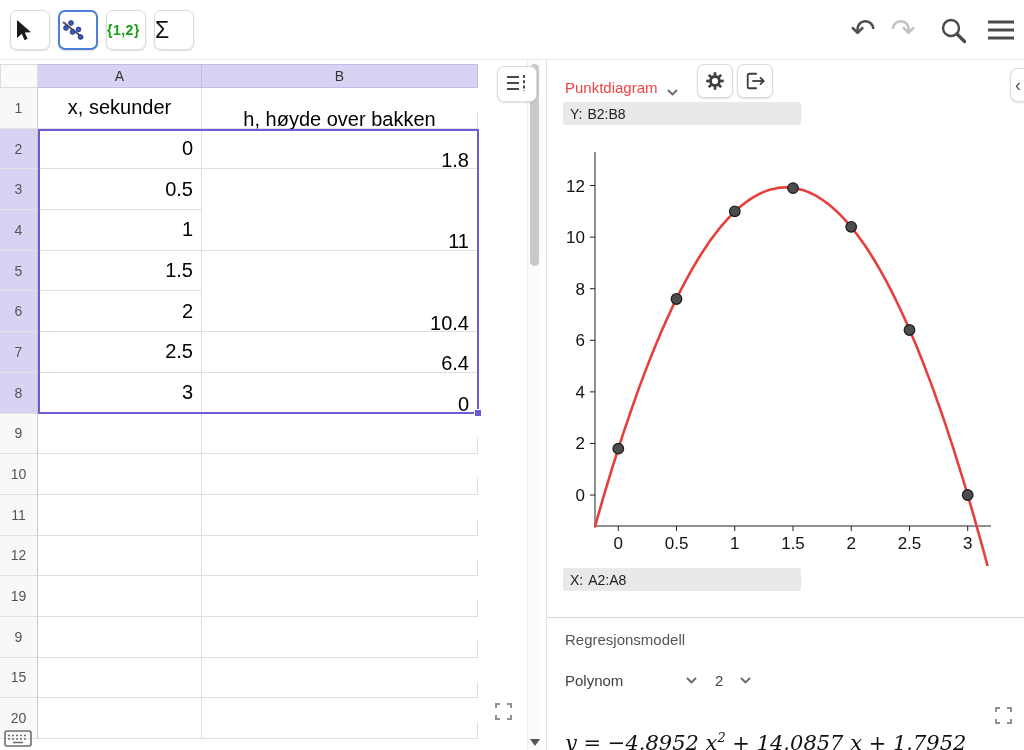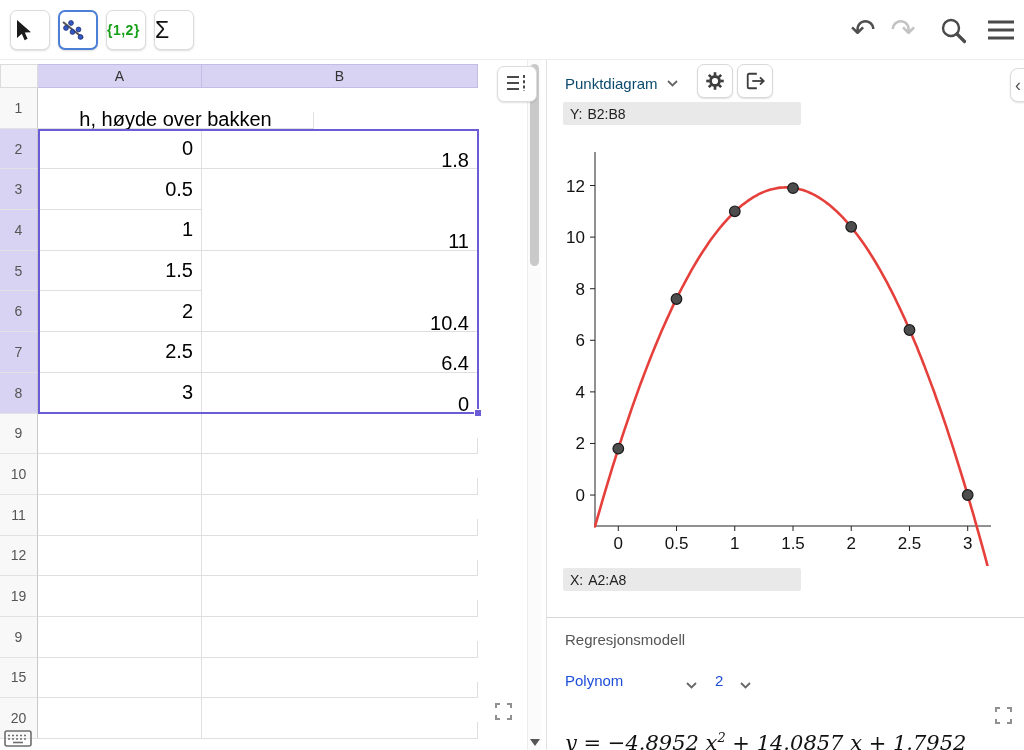--- a/index.html
+++ b/index.html
@@ -53,38 +53,38 @@
 
   .tblset-btn { position:absolute; left:497px; top:66px; width:40px; height:36px;
     background:#fff; border:1px solid #dcdcdc; border-radius:7px;
     box-shadow:0 1px 2px rgba(0,0,0,.12); display:flex; align-items:center;
     justify-content:center; z-index:5; cursor:pointer; }
 
   
   .panel { position:absolute; left:546px; top:60px; width:478px; height:690px;
     background:#fff; border-left:1px solid #e2e2e2; }
   .pt-dropdown { position:absolute; left:18px; top:10px; height:26px; display:flex;
-    align-items:center; gap:9px; color:#0c4a6e; font-size:15px; cursor:pointer; }
+    align-items:flex-end; gap:9px; color:#ef4444; font-size:15px; cursor:pointer; }
   .p-btn { position:absolute; top:4px; width:36px; height:34px; border:1px solid #d9d9d9;
     border-radius:7px; background:#fff; box-shadow:0 1px 1.5px rgba(0,0,0,.12);
     display:flex; align-items:center; justify-content:center; cursor:pointer; }
   .p-btn.gear { left:150px; } .p-btn.export { left:190px; }
   .collapse-tab { position:absolute; right:-5px; top:8px; width:19px; height:34px;
     background:#fff; border:1px solid #dcdcdc; border-radius:8px 0 0 8px;
     box-shadow:0 1px 2px rgba(0,0,0,.12); display:flex; align-items:center;
     padding-left:4px; color:#555; font-size:18px; cursor:pointer; }
   .field { position:absolute; left:16px; width:238px; height:23px; background:#e9e9e9;
     display:flex; align-items:center; padding:0 7px; font-size:14px; color:#222;
     gap:5px; border-radius:2px; cursor:text; }
   .field.y { top:42px; } .field.x { top:508px; }
   #chart { position:absolute; left:4px; top:66px; }
   .divider { position:absolute; left:0; top:557px; width:478px; height:1px; background:#d7d7d7; }
   .reg-label { position:absolute; left:18px; top:571px; font-size:15px; color:#555; }
-  .reg-dd { position:absolute; top:612px; display:flex; align-items:flex-end;
-    color:#1d4ed8; font-size:15px; cursor:pointer; }
+  .reg-dd { position:absolute; top:612px; display:flex; align-items:center;
+    color:#404040; font-size:15px; cursor:pointer; }
   .reg-dd.model { left:18px; width:132px; justify-content:space-between; }
   .reg-dd.degree { left:168px; width:36px; justify-content:space-between; }
   .equation { position:absolute; left:18px; top:670px; font-family:"DejaVu Serif", serif;
     font-style:italic; font-size:21px; color:#111; white-space:nowrap; }
   .equation sup { font-size:13px; vertical-align:super; font-style:italic; }
 
   .fs-btn { position:absolute; width:22px; height:22px; background:none; border:none;
     display:flex; align-items:center; justify-content:center; cursor:pointer; }
   .panel-fs { right:10px; top:644px; }
   .sheet-fs { left:492px; top:700px; z-index:6; }
@@ -141,20 +141,21 @@
 <div class="sheet">
   <div class="chead-row">
     <div class="corner"></div>
     <div class="chead a">A</div>
     <div class="chead b">B</div>
   </div>
 
   <div class="srows">
     <div class="srow">
       <div class="rnum">1</div>
+      <div class="cell ca head">x, sekunder</div>
       <div class="cell cb head">h, høyde over bakken</div>
     </div>
     <div class="srow">
       <div class="rnum sel">2</div>
       <div class="cell ca num">0</div>
       <div class="cell cb num">1.8</div>
     </div>
     <div class="srow">
       <div class="rnum sel">3</div>
       <div class="cell ca num">0.5</div>

